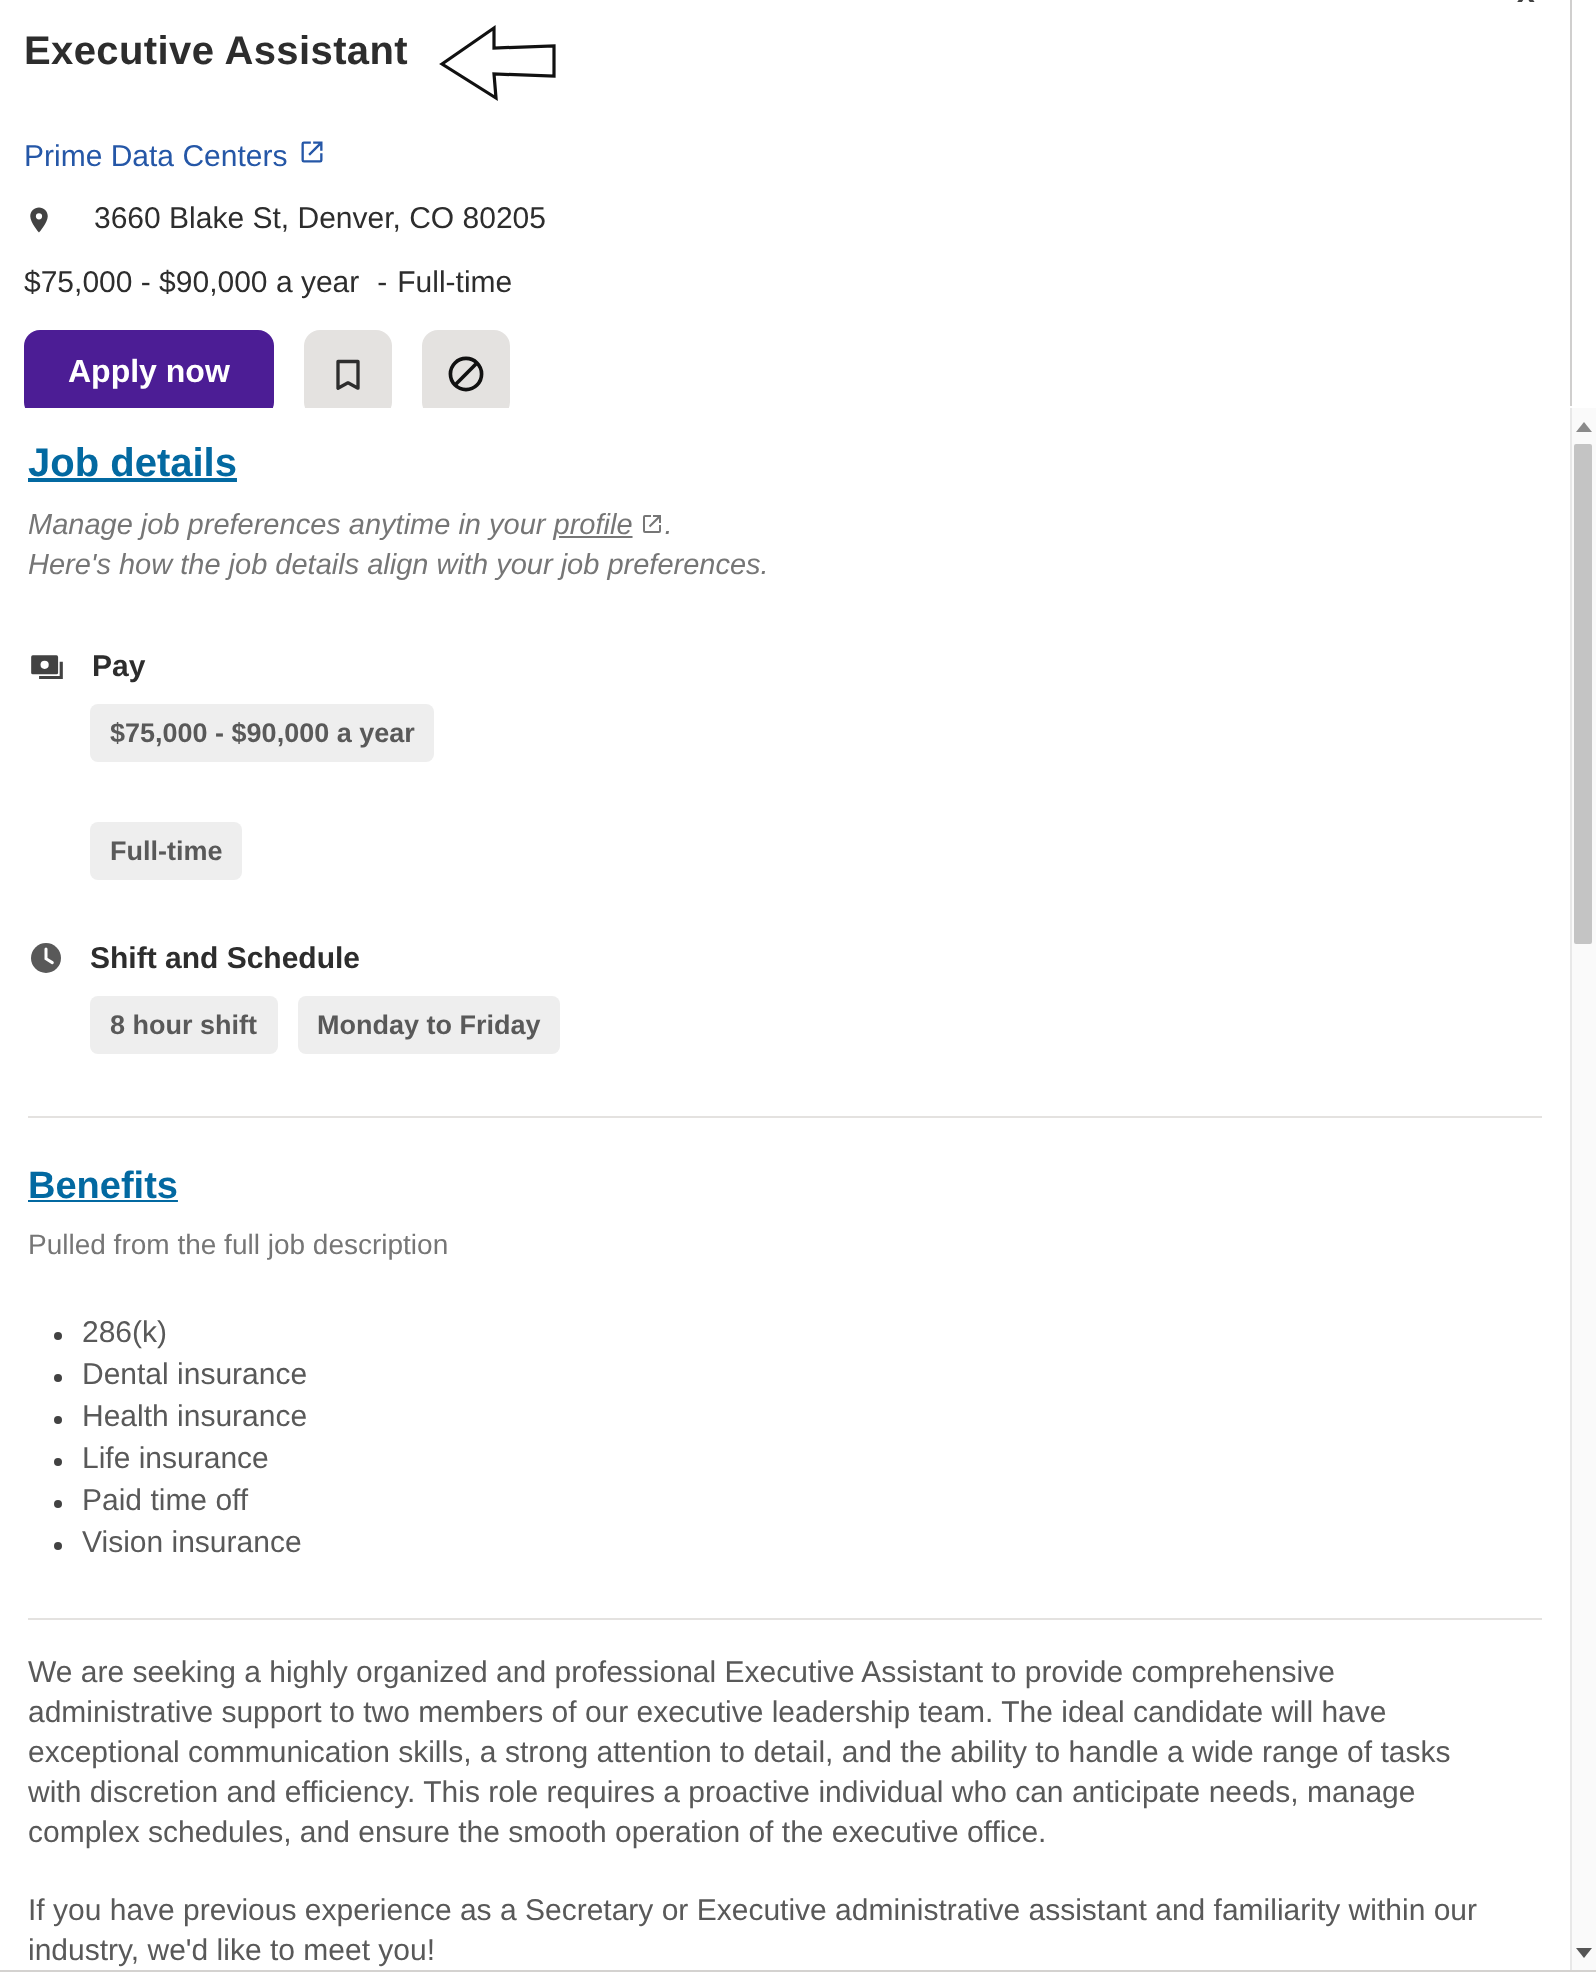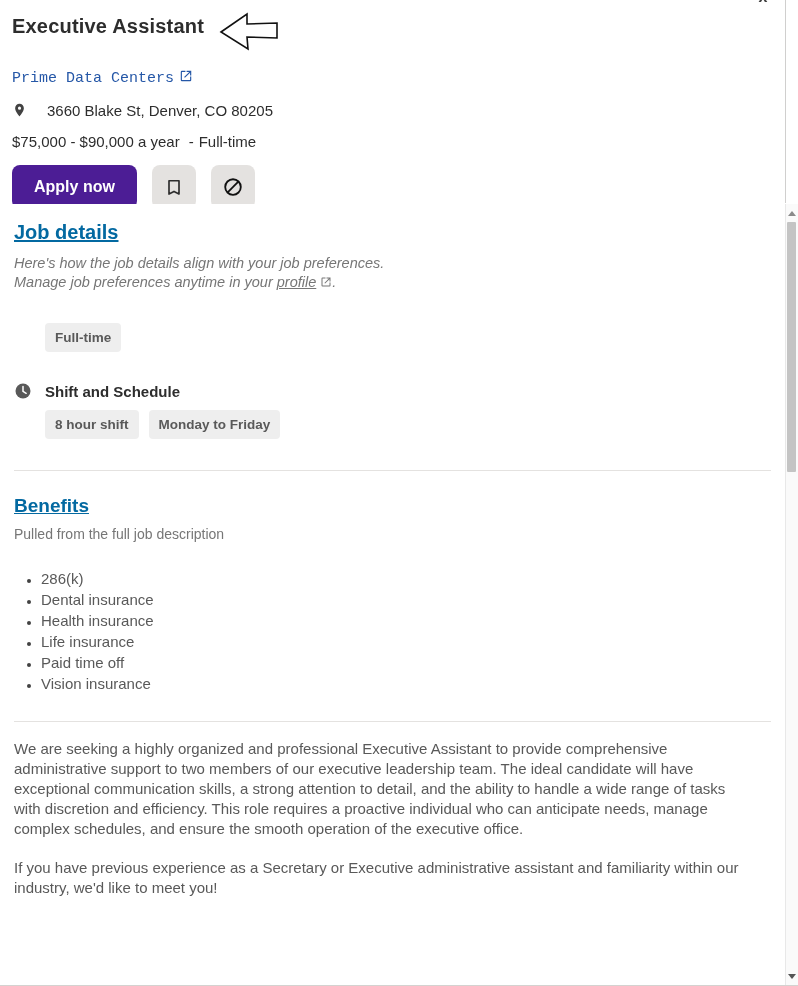--- a/index.html
+++ b/index.html
@@ -44,21 +44,20 @@
   .cursor-arrow { margin-left: 14px; margin-top: -6px; }
   .company-row { margin-top: 11px; }
   .company-link {
     font-size: 15px;
     color: #2557a7;
     text-decoration: none;
     cursor: pointer;
     display: inline-flex;
     align-items: center;
     gap: 5px;
-    font-family: Liberation Mono, monospace;
   }
   .location-row {
     margin-top: 13px;
     display: flex;
     align-items: center;
     gap: 20px;
     font-size: 15px;
     color: #2d2d2d;
   }
   .salary-row { margin-top: 14px; font-size: 15px; color: #2d2d2d; }
@@ -239,32 +238,47 @@
       </span>
     </button>
   </div>
 </div>
 
 <div class="content">
 
   <div class="section1">
     <h2 class="sec-title">Job details</h2>
     <div class="prefs-note">
-      <span style="display:block">Here's how the job details align with your job preferences.</span>
       <span style="display:block">
         <span>Manage job preferences anytime in your</span>
         <span class="profile-link">profile</span>
         <span style="display:inline-block;vertical-align:-1px">
           <svg width="12" height="12" viewBox="0 0 24 24" fill="#767676">
             <path d="M19 19H5V5h6V3H5a2 2 0 0 0-2 2v14a2 2 0 0 0 2 2h14a2 2 0 0 0 2-2v-6h-2v7zM13 3v2h4.59l-8.8 8.79 1.42 1.42L19 6.41V11h2V3h-8z"></path>
           </svg>
         </span><span>.</span>
       </span>
+      <span style="display:block">Here's how the job details align with your job preferences.</span>
     </div>
 
+    <div class="detail-row" style="margin-top:32px">
+      <div class="detail-head">
+        <span style="display:flex">
+          <svg width="19" height="16" viewBox="0 0 24 20">
+            <rect x="2" y="2" width="17" height="12" rx="1" fill="#424242"></rect>
+            <circle cx="10.5" cy="8" r="2.6" fill="#ffffff"></circle>
+            <path d="M21 6v10H7" fill="none" stroke="#424242" stroke-width="2"></path>
+          </svg>
+        </span>
+        <span class="detail-label">Pay</span>
+      </div>
+      <div class="badge-row">
+        <span class="badge">$75,000 - $90,000 a year</span>
+      </div>
+    </div>
 
     <div class="detail-row" style="margin-top:30px">
       <div class="badge-row">
         <span class="badge">Full-time</span>
       </div>
     </div>
 
     <div class="detail-row" style="margin-top:30px">
       <div class="detail-head">
         <span style="display:flex">

